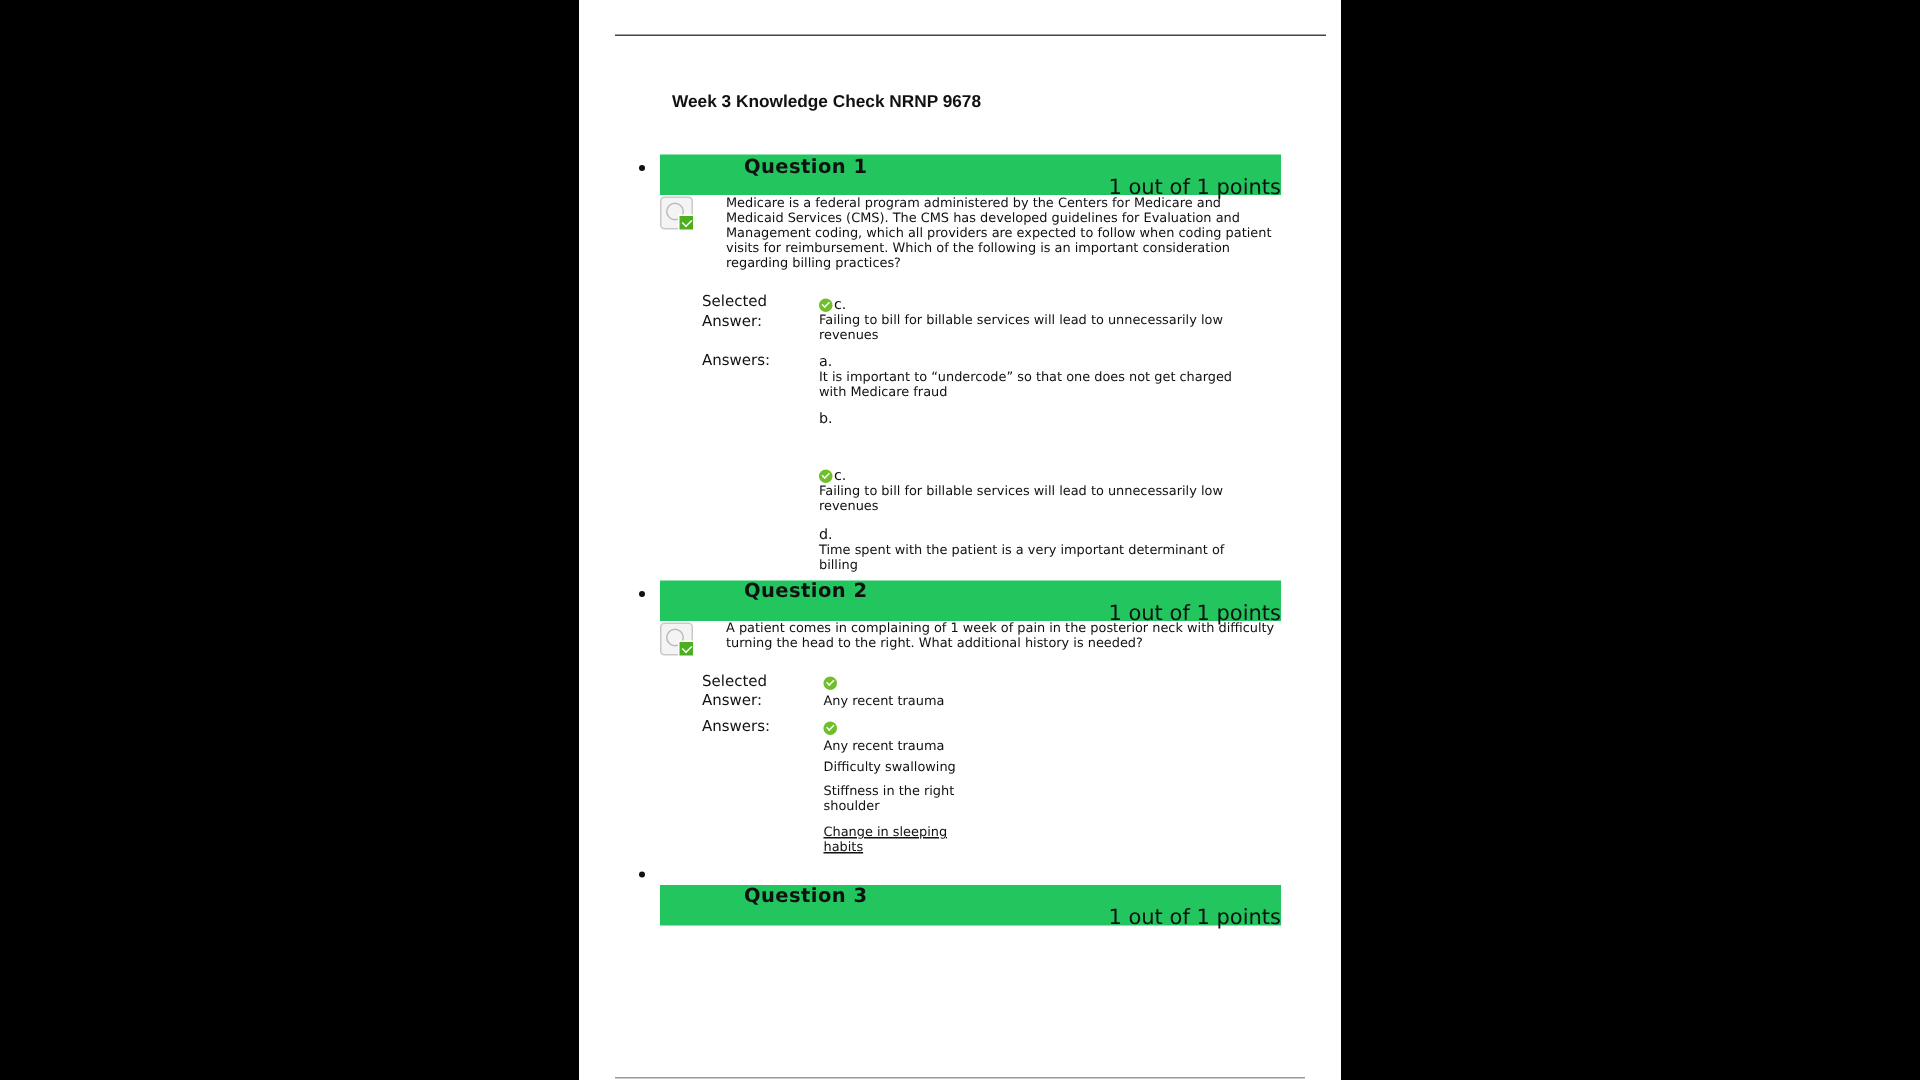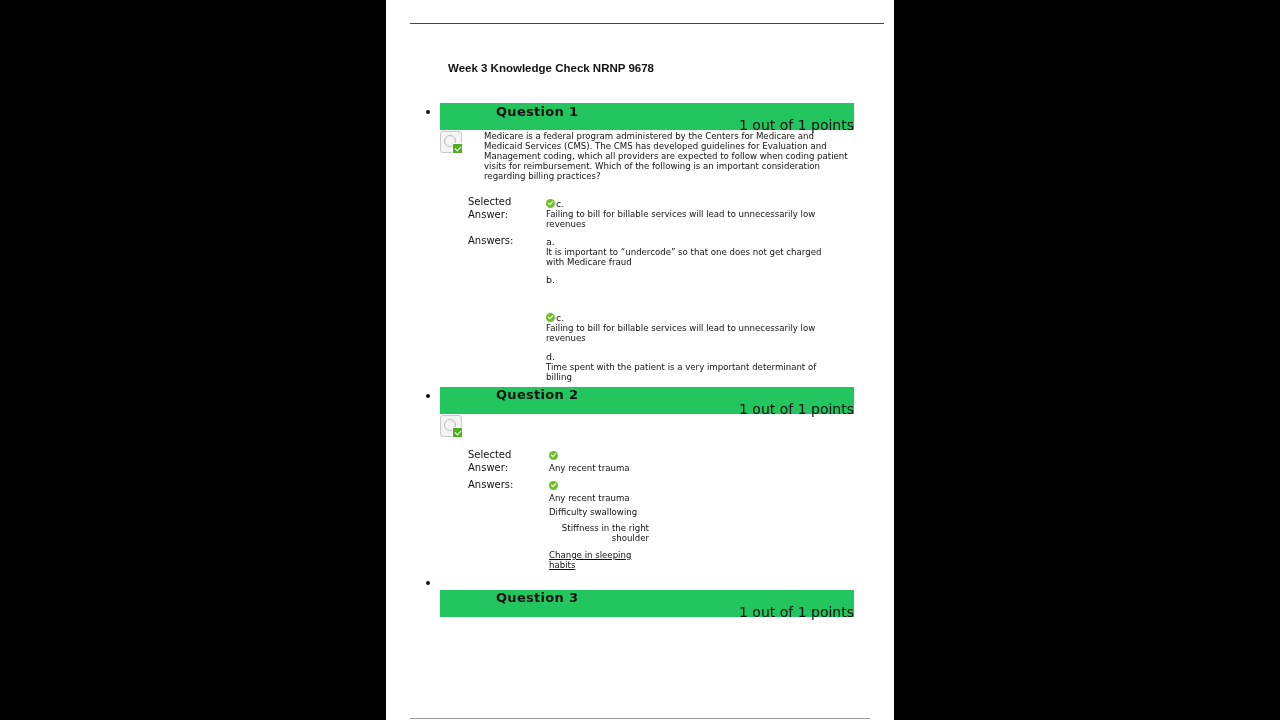--- a/index.html
+++ b/index.html
@@ -127,41 +127,42 @@
   <div class="q-block" style="top:387px;height:185px;">
     <div class="bullet" style="top:7px;"></div>
     <div class="q-header" style="top:0;">
       <div class="q-title" style="top:0px;text-align:center;">Question 2</div>
       <div class="q-points">1 out of 1 points</div>
     </div>
     <div class="q-icon" style="top:28px;">
       <div class="ring"></div>
         <div class="badge"></div>
     </div>
+    <div class="q-text" style="top:27px;">A patient comes in complaining of 1 week of pain in the posterior neck with difficulty turning the head to the right. What additional history is needed?</div>
 
     <div class="ans-label" style="top:62px;">
       <div>Selected</div>
       <div>Answer:</div>
     </div>
     <div class="ans-item" style="left:127px;top:63px;">
       <div class="ans-letter">
           <span class="check"></span>
         </div>
       <div style="margin-top:2px;">Any recent trauma</div>
     </div>
 
     <div class="ans-label" style="top:92px;">Answers:</div>
     <div class="ans-item" style="left:127px;top:93px;width:100px;">
       <div class="ans-letter">
           <span class="check"></span>
         </div>
       <div style="margin-top:2px;">Any recent trauma</div>
     </div>
     <div class="ans-item" style="left:127px;top:120px;width:100px;">Difficulty swallowing</div>
-    <div class="ans-item" style="left:127px;top:136px;width:100px;text-align:right;">Stiffness in the right shoulder</div>
+    <div class="ans-item" style="left:127px;top:136px;width:100px;">Stiffness in the right shoulder</div>
     <div class="ans-item" style="left:127px;top:163px;width:100px;text-decoration:underline;">Change in sleeping habits</div>
   </div>
 
   <div class="q-block" style="top:574px;height:30px;">
     <div class="bullet" style="top:7px;"></div>
     <div class="q-header" style="top:16px;text-align:right;">
       <div class="q-title" style="top:0px;">Question 3</div>
       <div class="q-points">1 out of 1 points</div>
     </div>
   </div>

